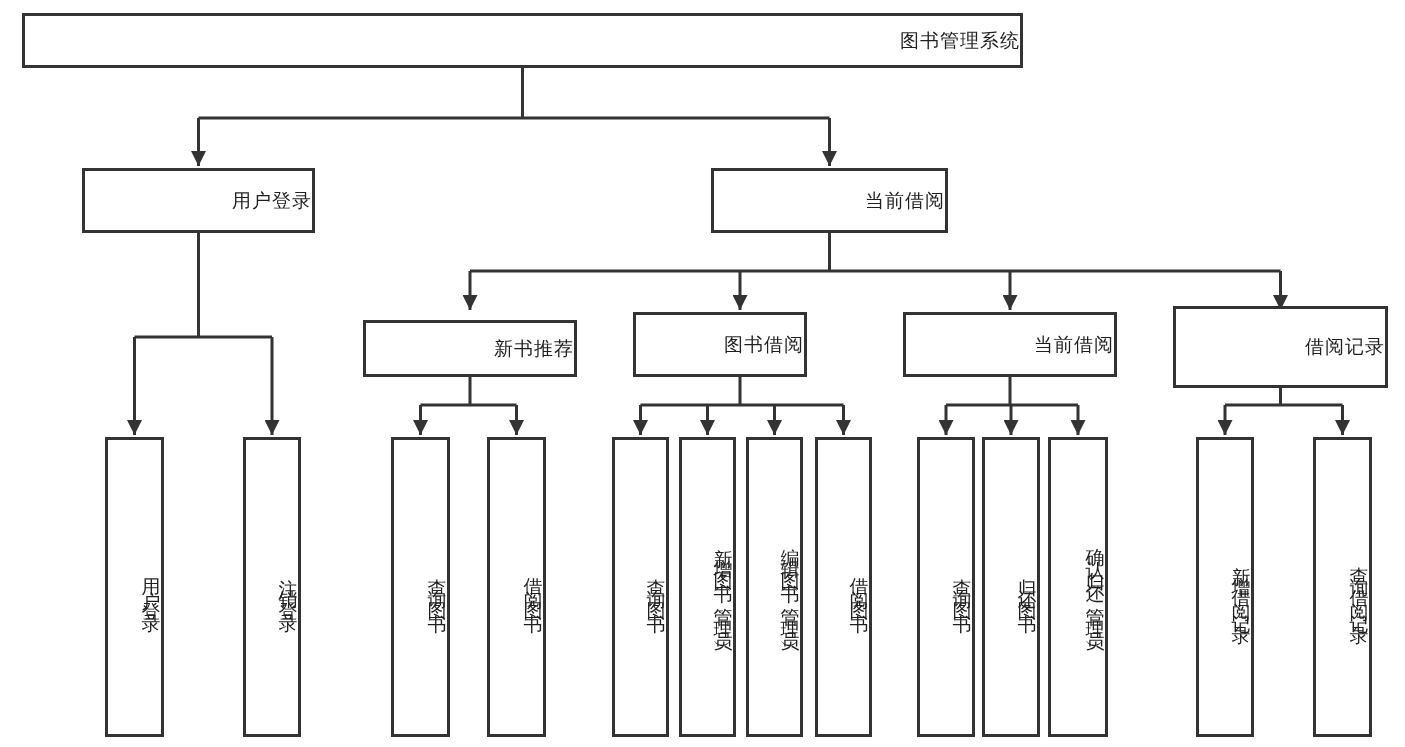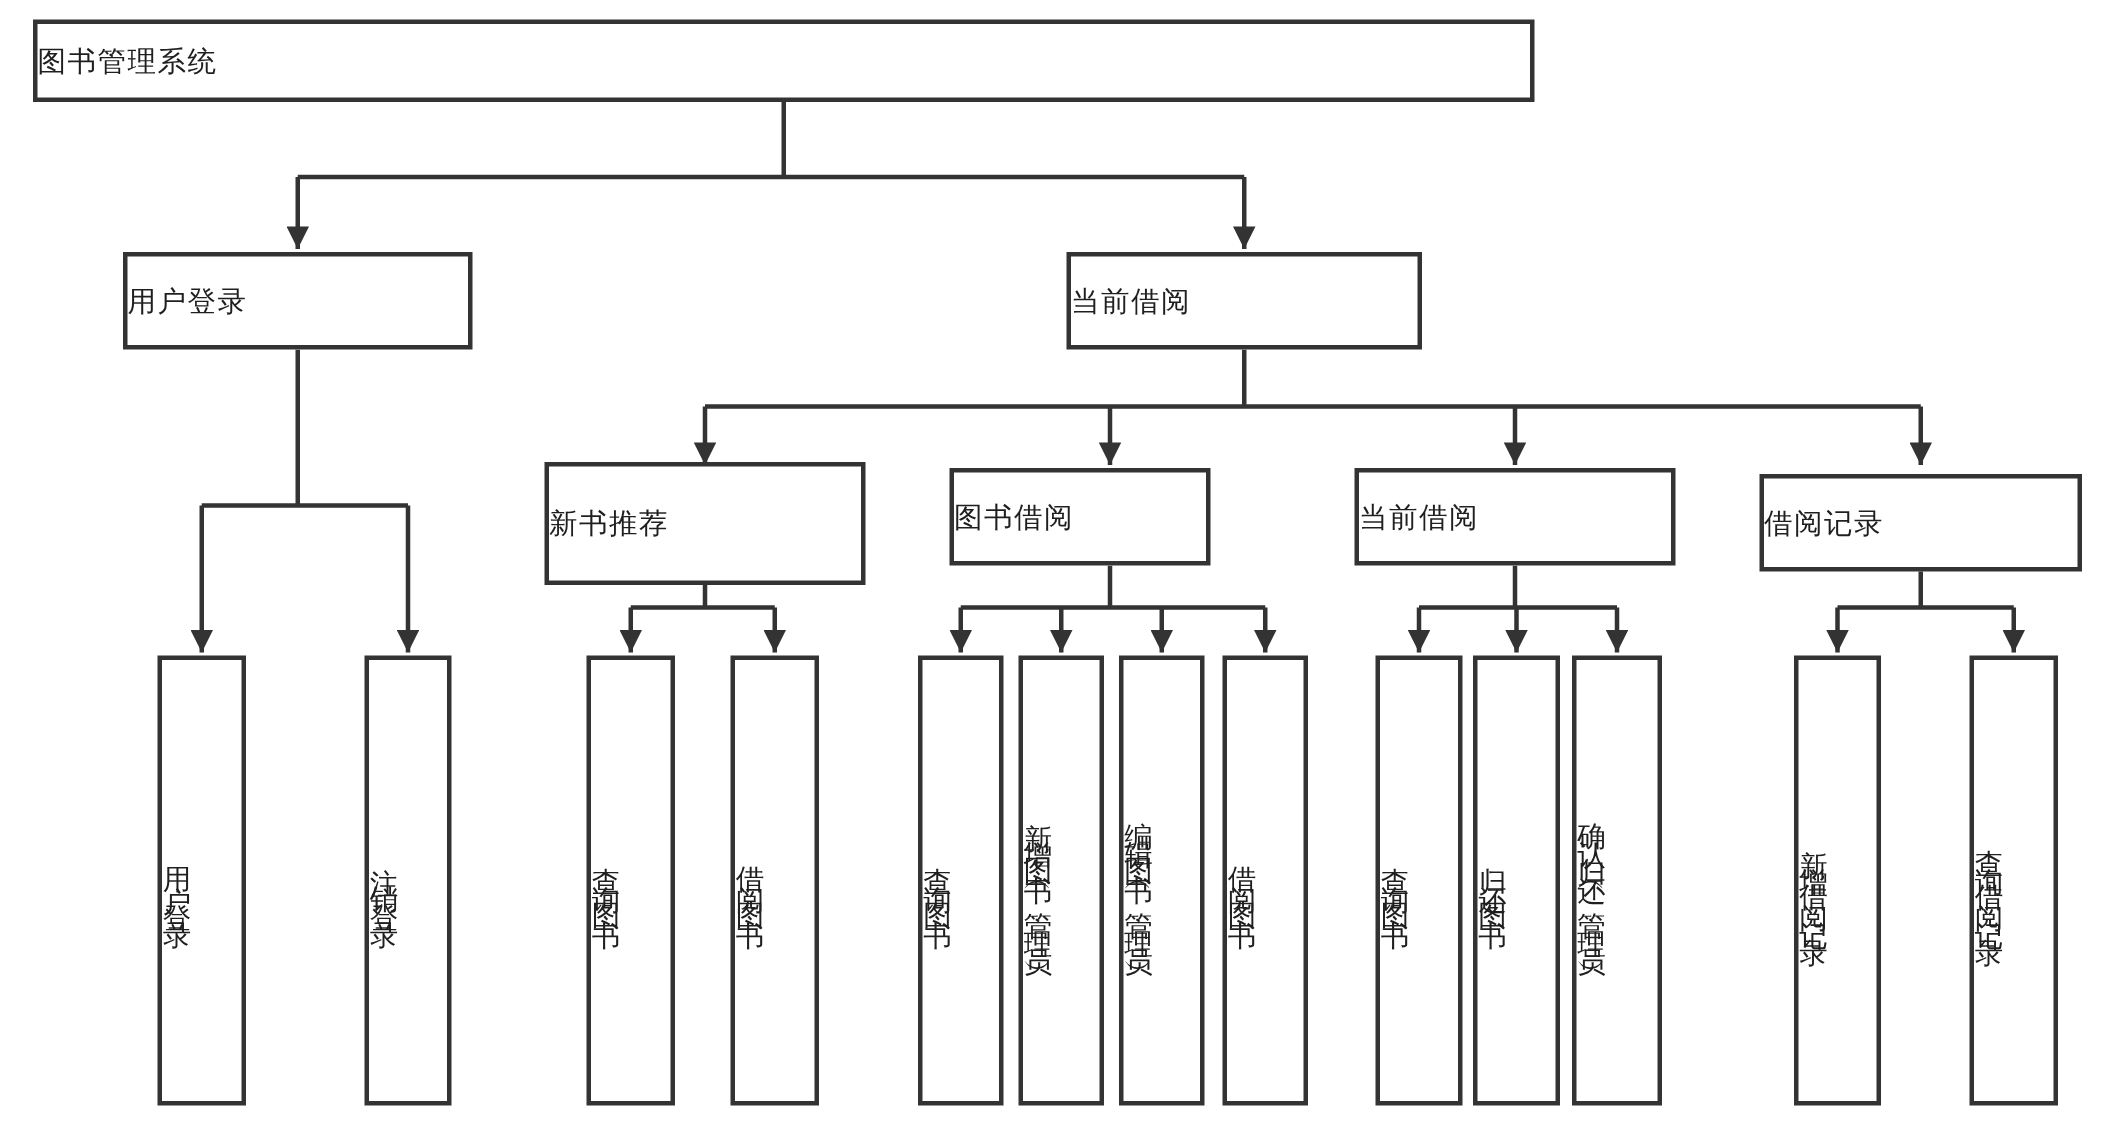--- a/index.html
+++ b/index.html
@@ -22,21 +22,21 @@
     width: 1405px;
     height: 747px;
   }
   .box {
     position: absolute;
     box-sizing: border-box;
     background: #ffffff;
     border: 3px solid #333333;
     display: flex;
     align-items: center;
-    justify-content: flex-start;
+    justify-content: flex-end;
     color: #1f1f1f;
     z-index: 2;
   }
   .box.h span {
     font-size: 19px;
     letter-spacing: 1px;
     white-space: nowrap;
   }
   .box.v span {
     writing-mode: vertical-rl;
@@ -108,30 +108,30 @@
     <span>图书管理系统</span>
   </div>
 
   <div class="box h" style="left:82px;top:168px;width:233px;height:65px">
     <span>用户登录</span>
   </div>
   <div class="box h" style="left:711px;top:168px;width:237px;height:65px">
     <span>当前借阅</span>
   </div>
 
-  <div class="box h" style="left:363px;top:308px;width:214px;height:82px">
+  <div class="box h" style="left:363px;top:320px;width:214px;height:57px">
     <span>新书推荐</span>
   </div>
   <div class="box h" style="left:633px;top:312px;width:174px;height:65px">
     <span>图书借阅</span>
   </div>
   <div class="box h" style="left:903px;top:312px;width:214px;height:65px">
     <span>当前借阅</span>
   </div>
-  <div class="box h" style="left:1173px;top:316px;width:215px;height:65px">
+  <div class="box h" style="left:1173px;top:306px;width:215px;height:82px">
     <span>借阅记录</span>
   </div>
 
   <div class="box v" style="left:105px;top:437px;width:59px;height:300px">
     <span>用户登录</span>
   </div>
   <div class="box v" style="left:243px;top:437px;width:58px;height:300px">
     <span>注销登录</span>
   </div>
 

